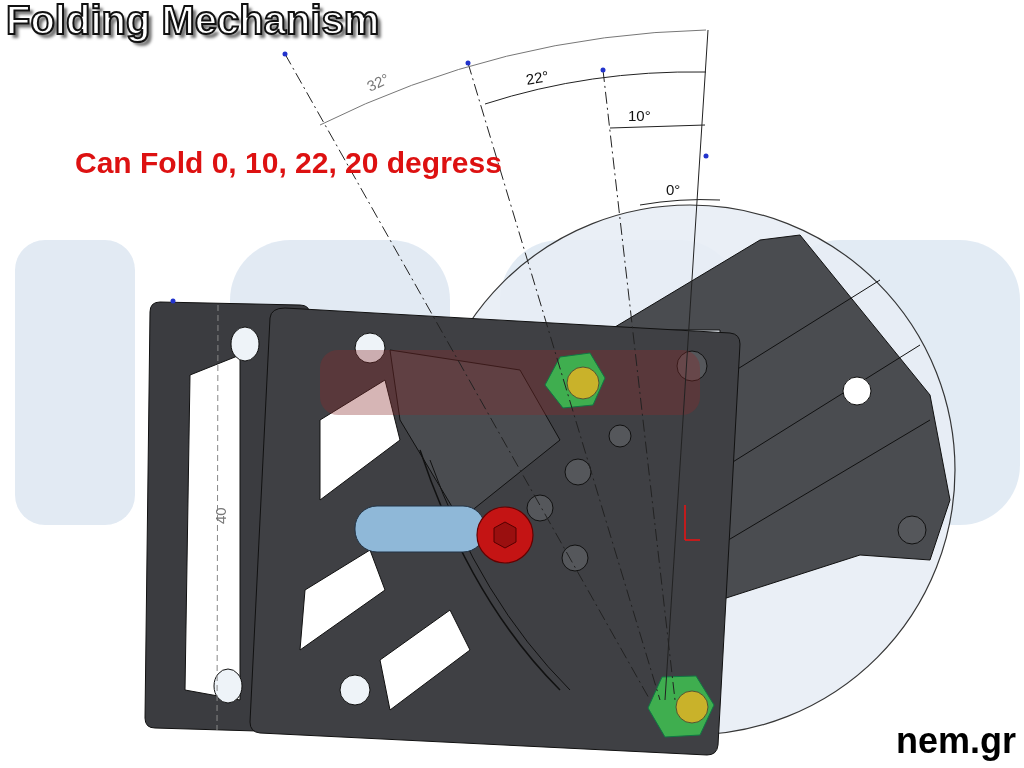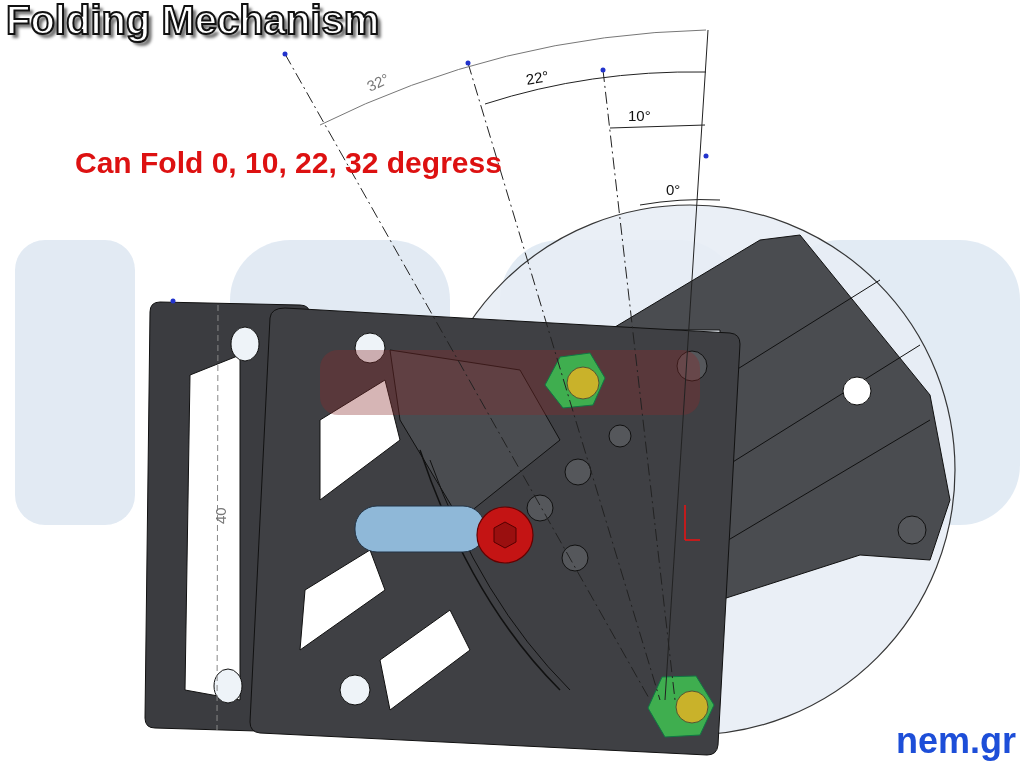--- a/index.html
+++ b/index.html
@@ -9,21 +9,21 @@
     position:absolute; left:6px; top:-2px; font-family:"Liberation Sans", sans-serif;
     font-weight:bold; font-size:40px; color:#ffffff; letter-spacing:0px;
     -webkit-text-stroke:2px #111; text-shadow:4px 4px 3px rgba(0,0,0,0.55);
   }
   .caption {
     position:absolute; left:75px; top:146px; font-family:"Liberation Sans", sans-serif;
     font-weight:bold; font-size:30px; color:#dd1111;
   }
   .watermark-site {
     position:absolute; right:8px; bottom:6px; font-family:"Liberation Sans", sans-serif;
-    font-weight:bold; font-size:36px; color:#1d4ed8;
+    font-weight:bold; font-size:36px; color:#000000;
   }
   .dimtxt { font-family:"Liberation Sans", sans-serif; font-size:15px; fill:#111; }
   .dimtxt.grey { fill:#777; }
 </style>
 </head>
 <body>
 
 <svg id="canvas" viewBox="0 0 1024 768" xmlns="http://www.w3.org/2000/svg">
 
   <g opacity="0.85">
@@ -117,14 +117,14 @@
   <text class="dimtxt grey" x="370" y="92" transform="rotate(-25 370 92)">32°</text>
   <text class="dimtxt grey" x="226" y="524" transform="rotate(-90 226 524)">40</text>
 
   <g stroke="#e11" stroke-width="1.5">
     <line x1="685" y1="505" x2="685" y2="540"></line>
     <line x1="685" y1="540" x2="700" y2="540"></line>
   </g>
 </svg>
 
 <div class="title">Folding Mechanism</div>
-<div class="caption">Can Fold 0, 10, 22, 32 degress</div>
+<div class="caption">Can Fold 0, 10, 22, 20 degress</div>
 <div class="watermark-site">nem.gr</div>
 
 </body></html>

